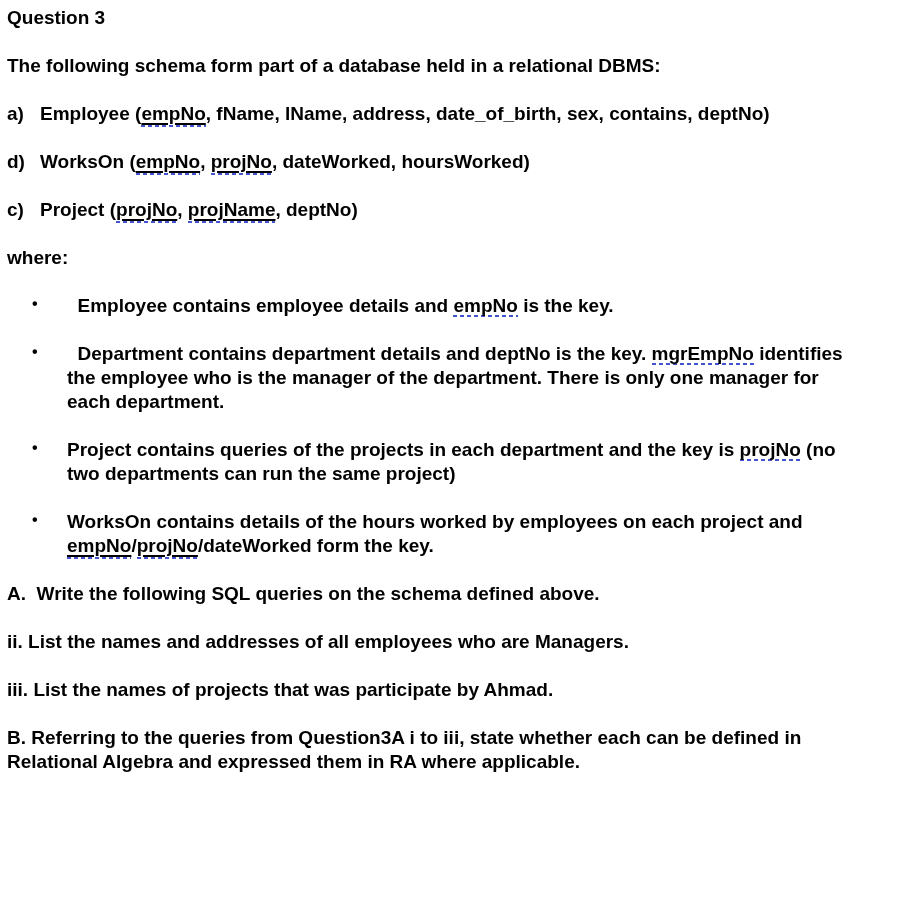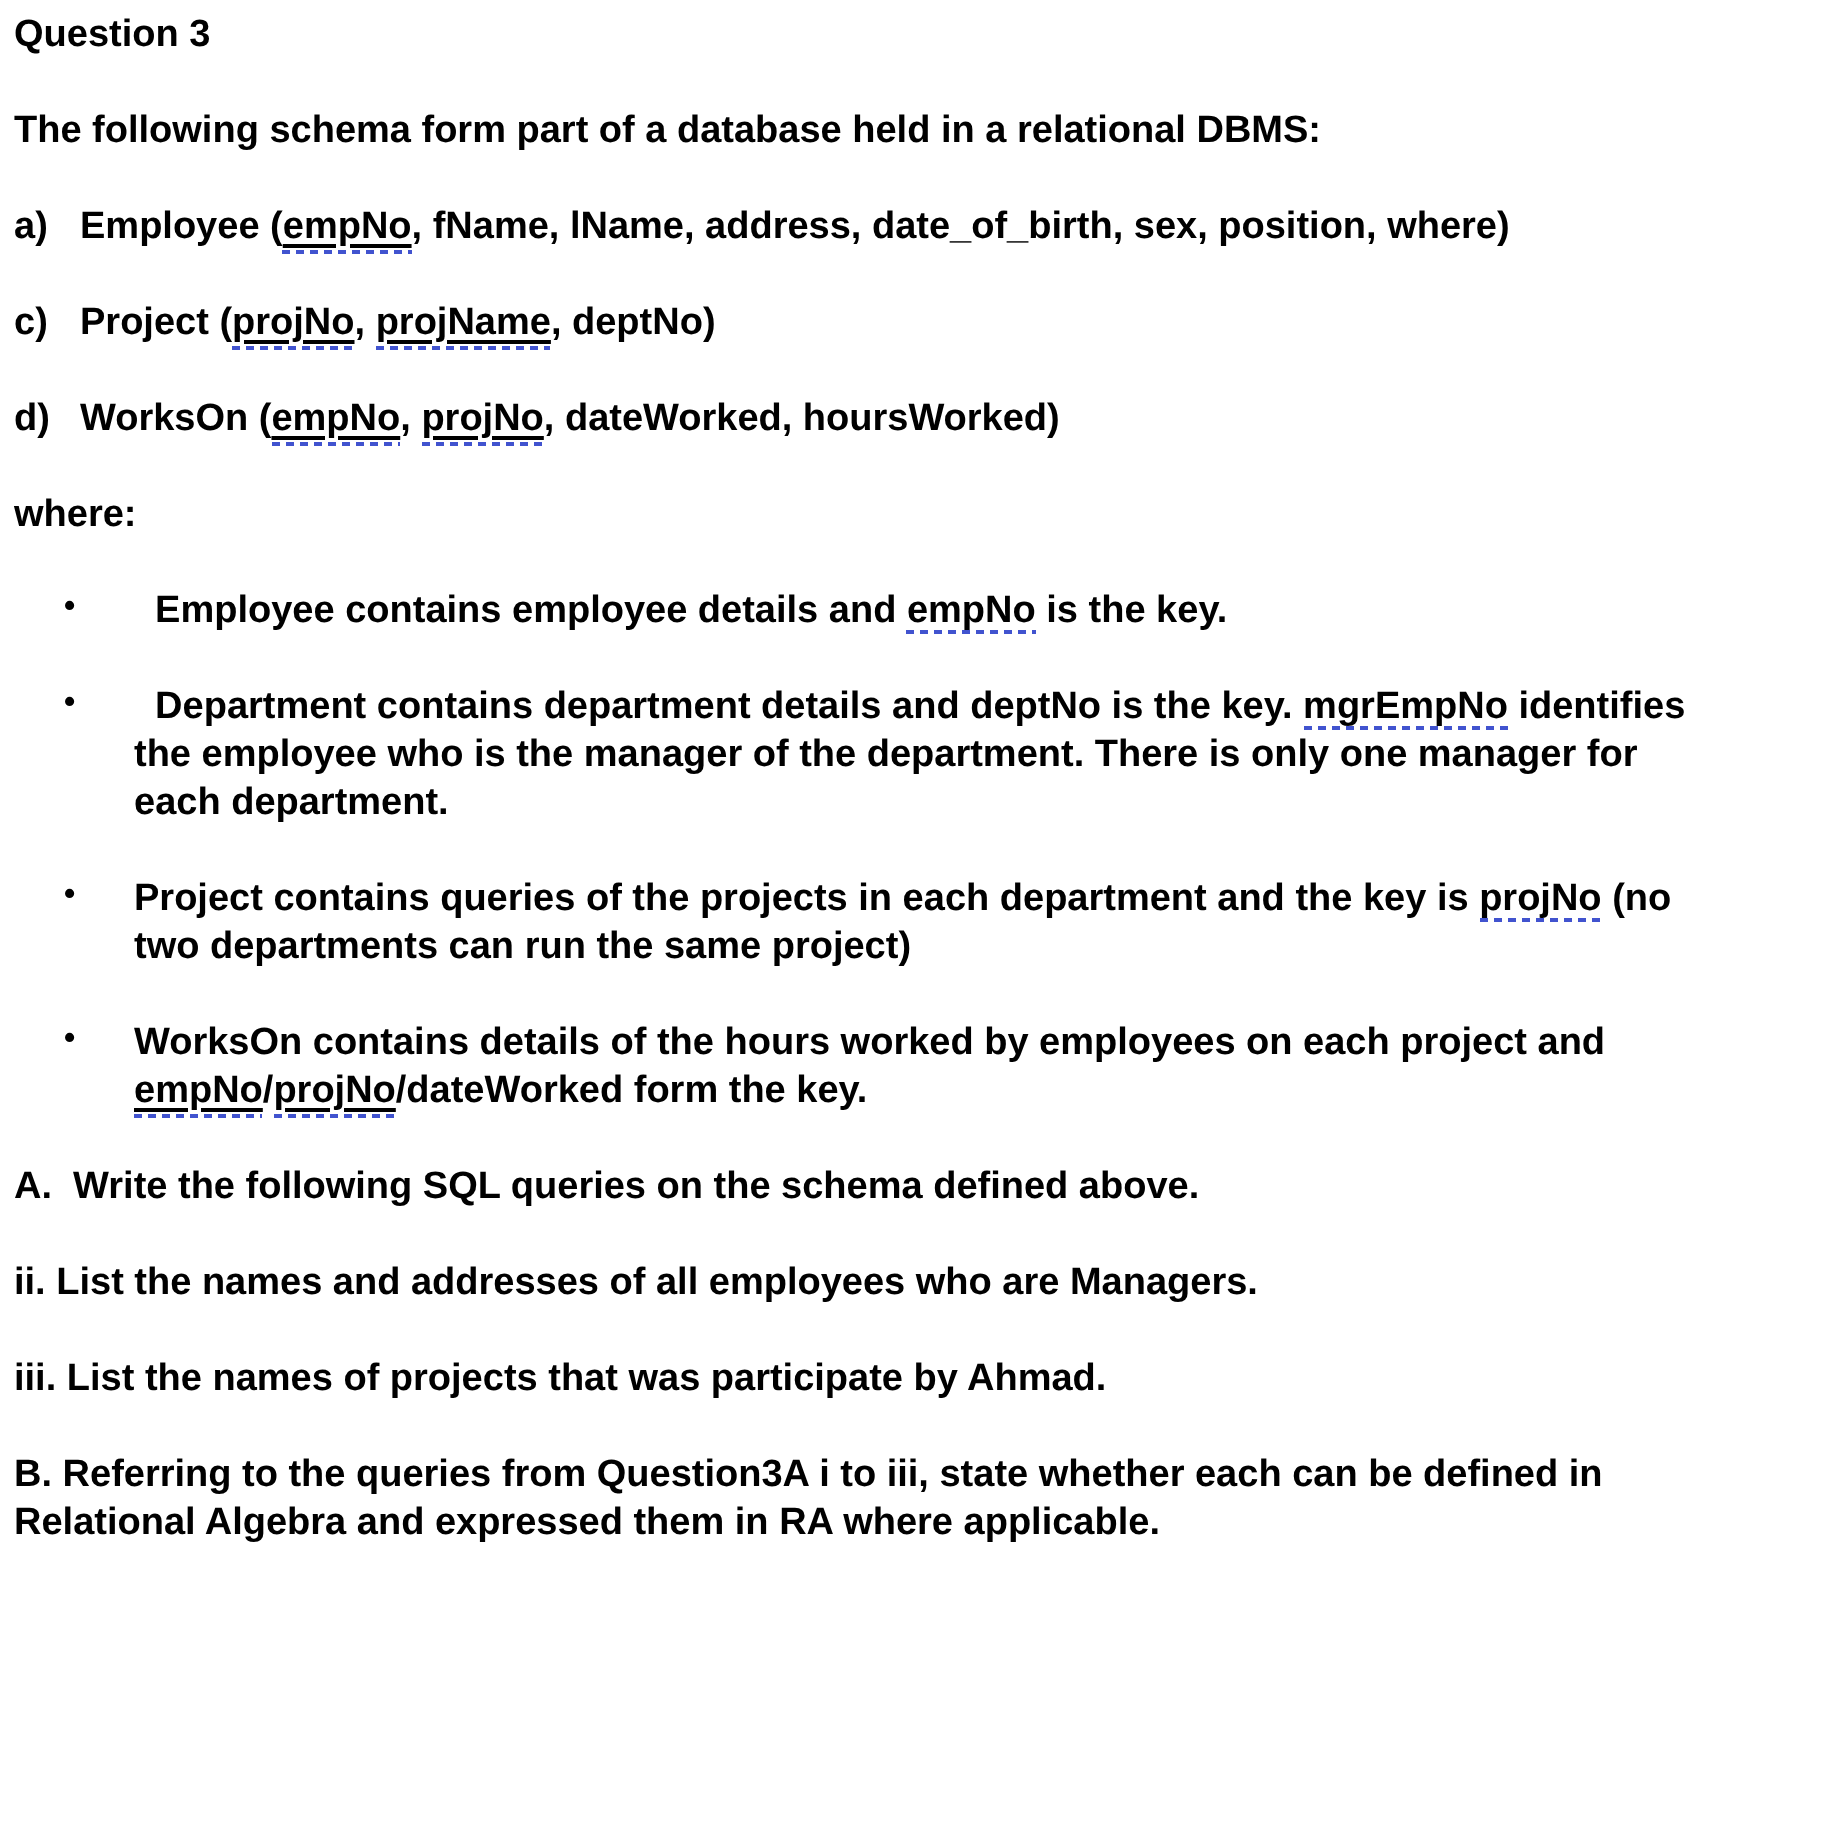--- a/index.html
+++ b/index.html
@@ -37,23 +37,23 @@
   .key.sq { padding-bottom: 3px; }
 </style>
 </head>
 <body style="background: rgb(255, 255, 255); color: rgb(0, 0, 0);">
 
 <p>Question 3</p>
 
 <p>The following schema form part of a database held in a relational DBMS:</p>
 
 <div id="schema-list">
-    <div class="schema-row"><span class="schema-label">a)</span><span>Employee (</span><span class="key sq">empNo</span><span>, fName, lName, address, date_of_birth, sex, position, where)</span></div>
+    <div class="schema-row"><span class="schema-label">a)</span><span>Employee (</span><span class="key sq">empNo</span><span>, fName, lName, address, date_of_birth, sex, contains, deptNo)</span></div>
+    <div class="schema-row"><span class="schema-label">d)</span><span>WorksOn (</span><span class="key sq">empNo</span><span>, </span><span class="key sq">projNo</span><span>, dateWorked, hoursWorked)</span></div>
     <div class="schema-row"><span class="schema-label">c)</span><span>Project (</span><span class="key sq">projNo</span><span>, </span><span class="key sq">projName</span><span>, deptNo)</span></div>
-    <div class="schema-row"><span class="schema-label">d)</span><span>WorksOn (</span><span class="key sq">empNo</span><span>, </span><span class="key sq">projNo</span><span>, dateWorked, hoursWorked)</span></div>
   </div>
 
 <p>where:</p>
 
 <ul id="bullet-list" class="bullets">
     <li class="bullet"><span class="bullet-dot">•</span><span>  Employee contains employee details and </span><span class="sq">empNo</span><span> is the key.</span></li>
     <li class="bullet"><span class="bullet-dot">•</span><span>  Department contains department details and deptNo is the key. </span><span class="sq">mgrEmpNo</span><span> identifies</span>
 <span>the employee who is the manager of the department. There is only one manager for</span>
 <span>each department.</span></li>
     <li class="bullet"><span class="bullet-dot">•</span><span>Project contains queries of the projects in each department and the key is </span><span class="sq">projNo</span><span> (no</span>

